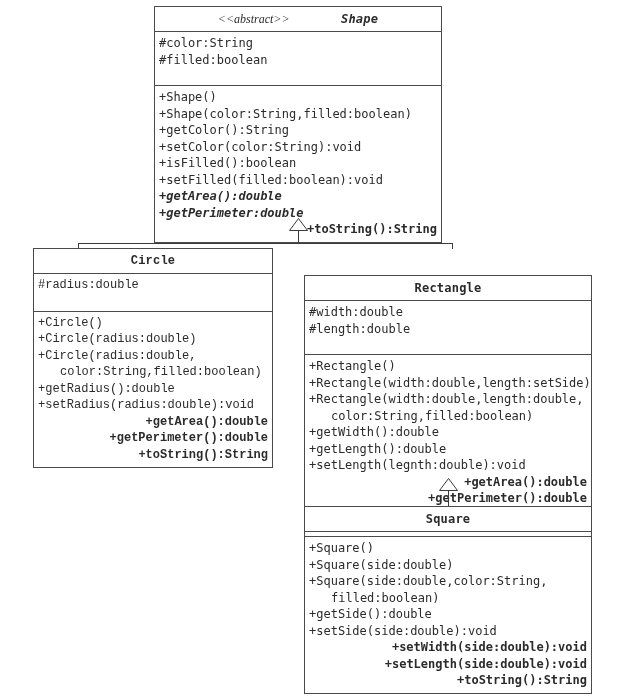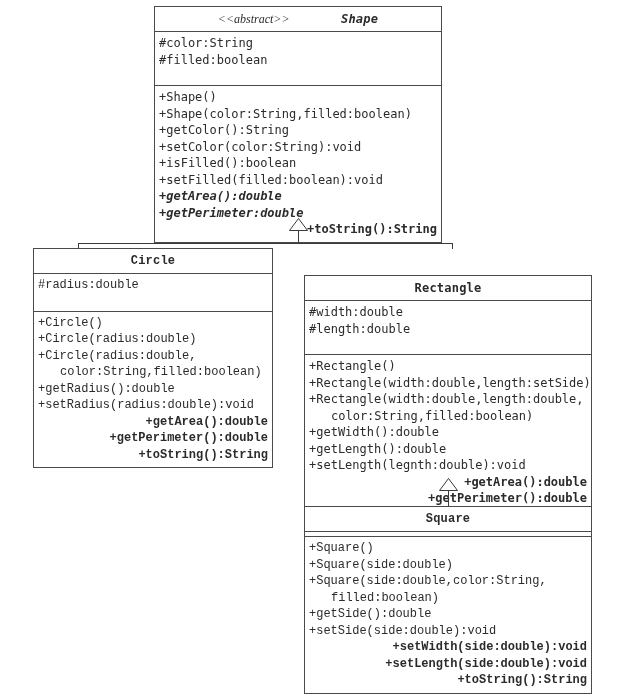--- a/index.html
+++ b/index.html
@@ -155,21 +155,21 @@
   </div>
 </div>
 
 <div class="tri-wrap" style="left:439px; top:478px;">
   <svg width="19" height="13" viewBox="0 0 19 13">
     <polygon points="9.5,0.5 18.5,12.5 0.5,12.5" fill="#ffffff" stroke="#3b3b3b" stroke-width="1"></polygon>
   </svg>
 </div>
 <div class="conn v" style="left:448px; top:491px; height:15px;"></div>
 
-<div class="uml-class" id="box-square" style="left:304px; top:506px; width:288px;font-family:Liberation Mono, monospace;">
+<div class="uml-class" id="box-square" style="left:304px; top:506px; width:288px;">
   <div class="uml-title">
     <span>Square</span>
   </div>
   <div class="uml-attrs empty"></div>
   <div class="uml-ops">
     <div class="uml-line">+Square()</div>
     <div class="uml-line">+Square(side:double)</div>
     <div class="uml-line">+Square(side:double,color:String,</div>
     <div class="uml-line cont">filled:boolean)</div>
     <div class="uml-line">+getSide():double</div>

